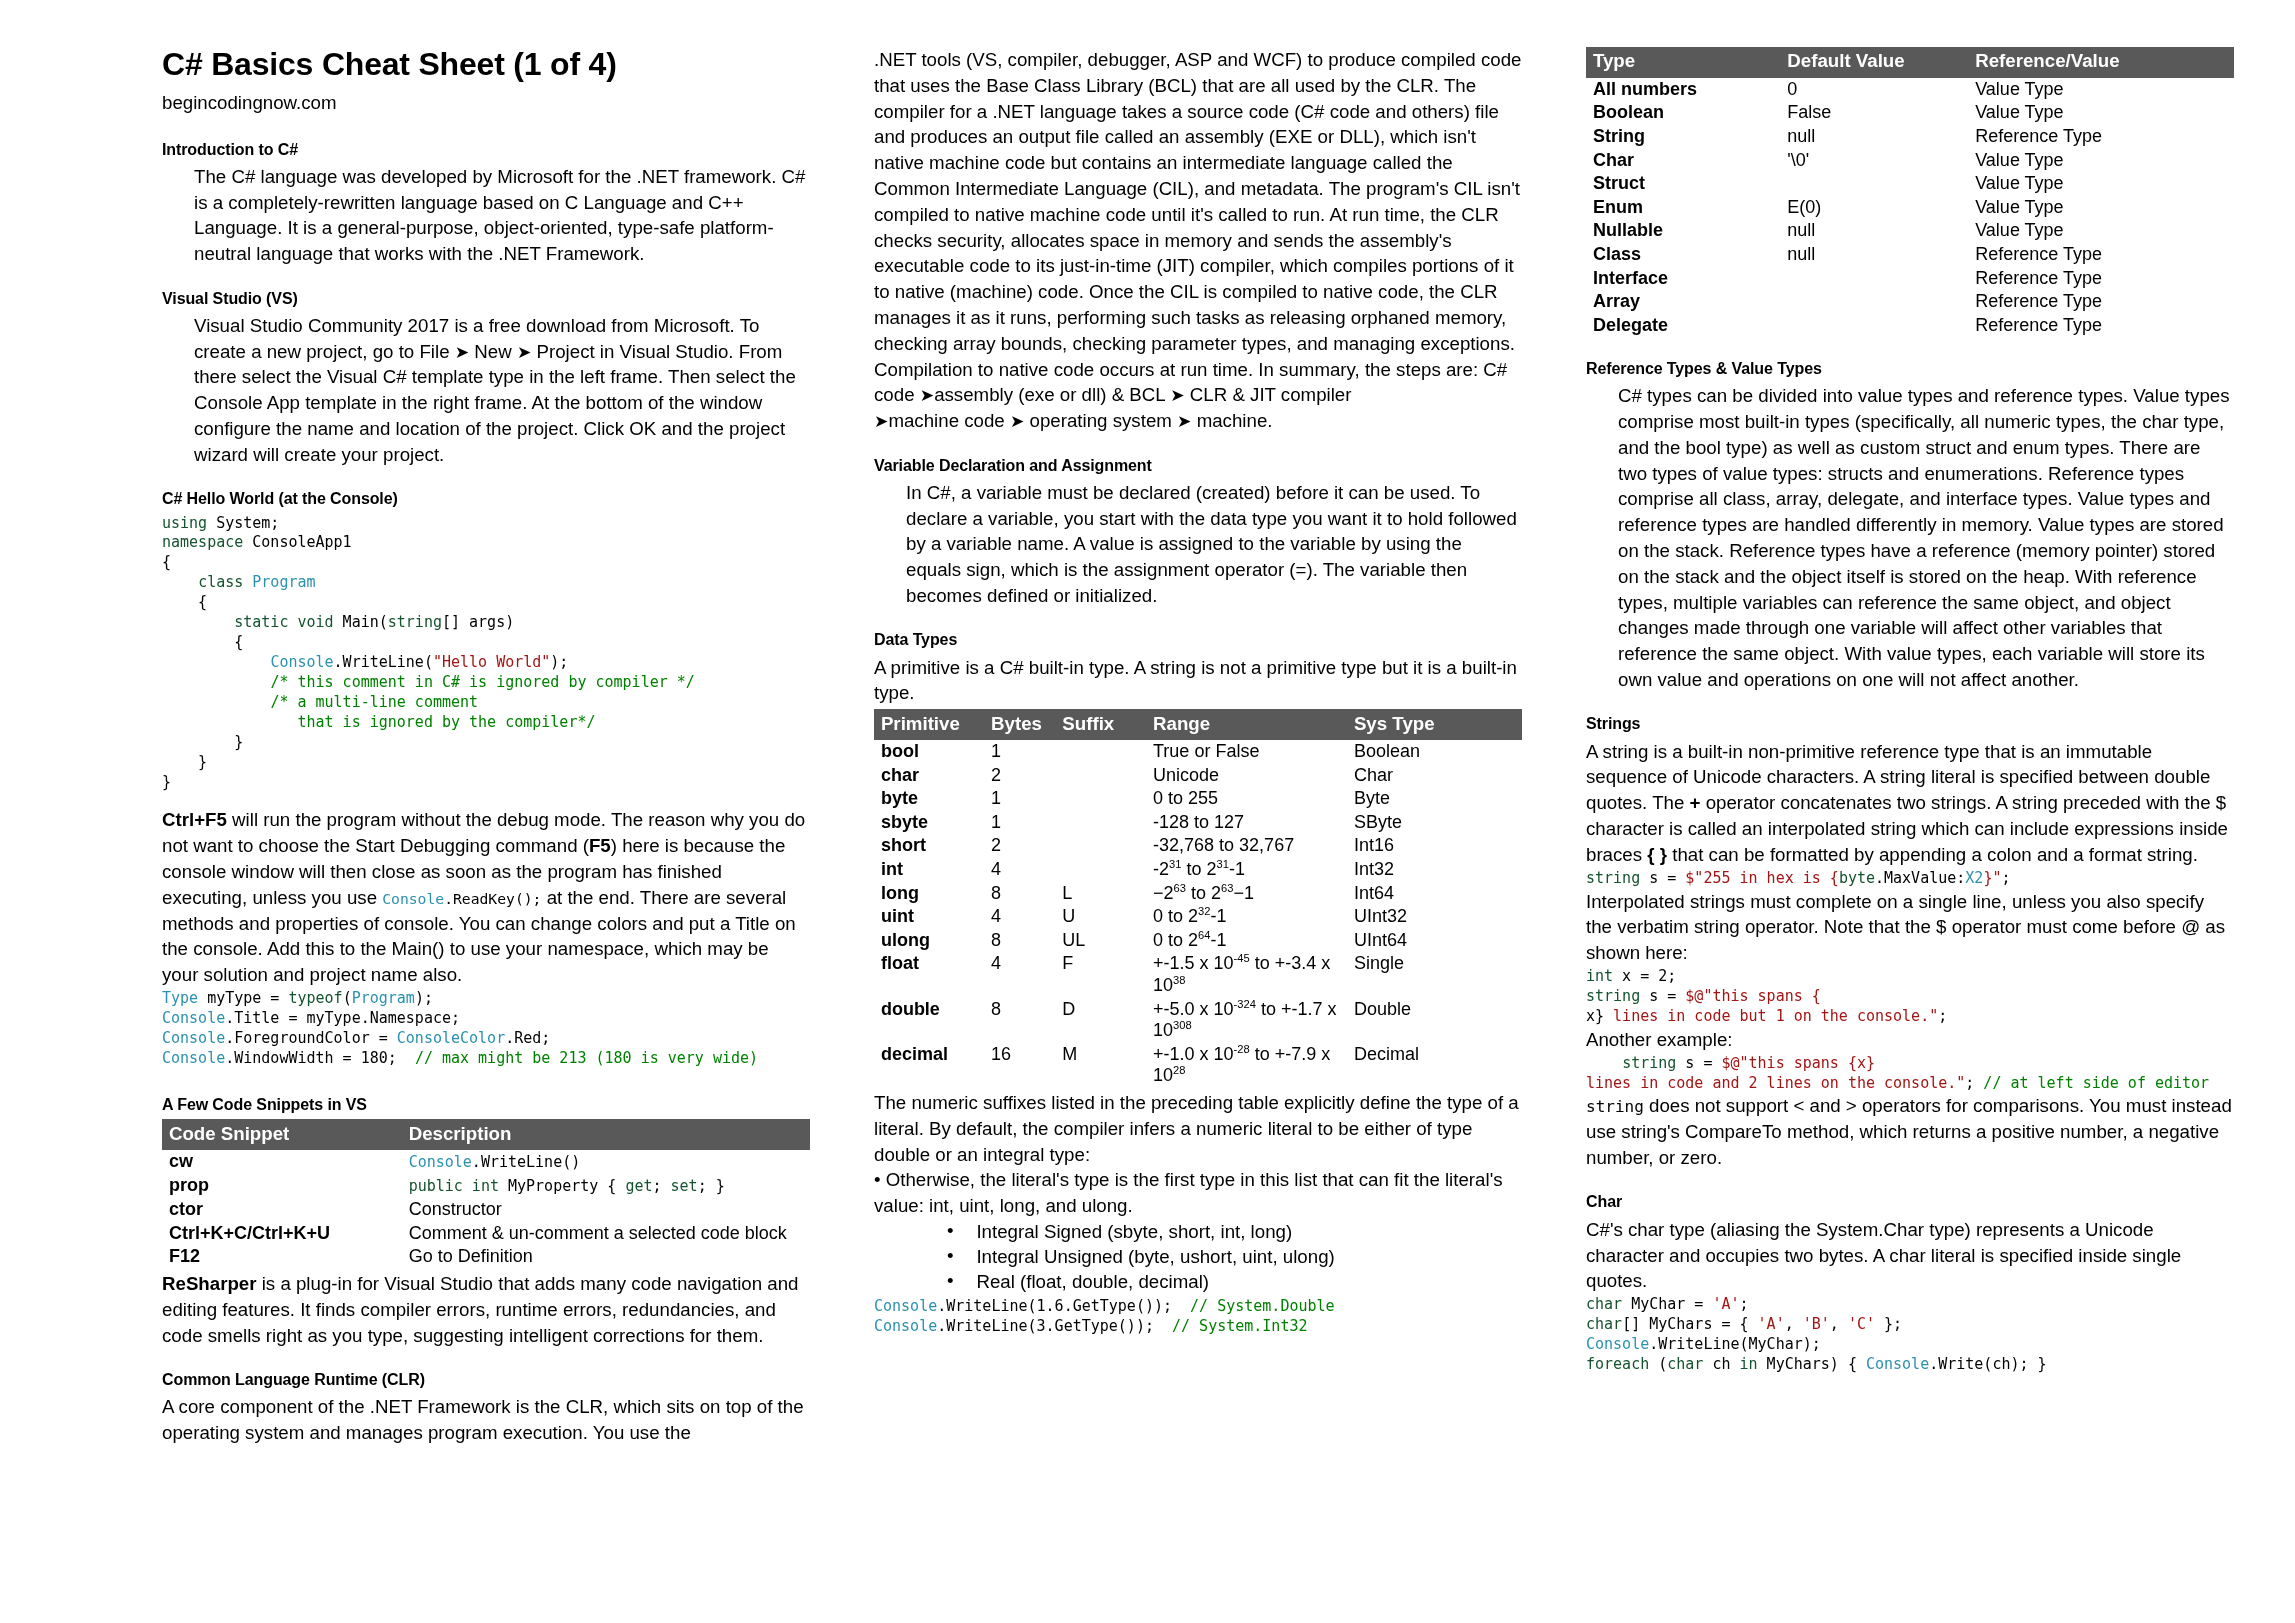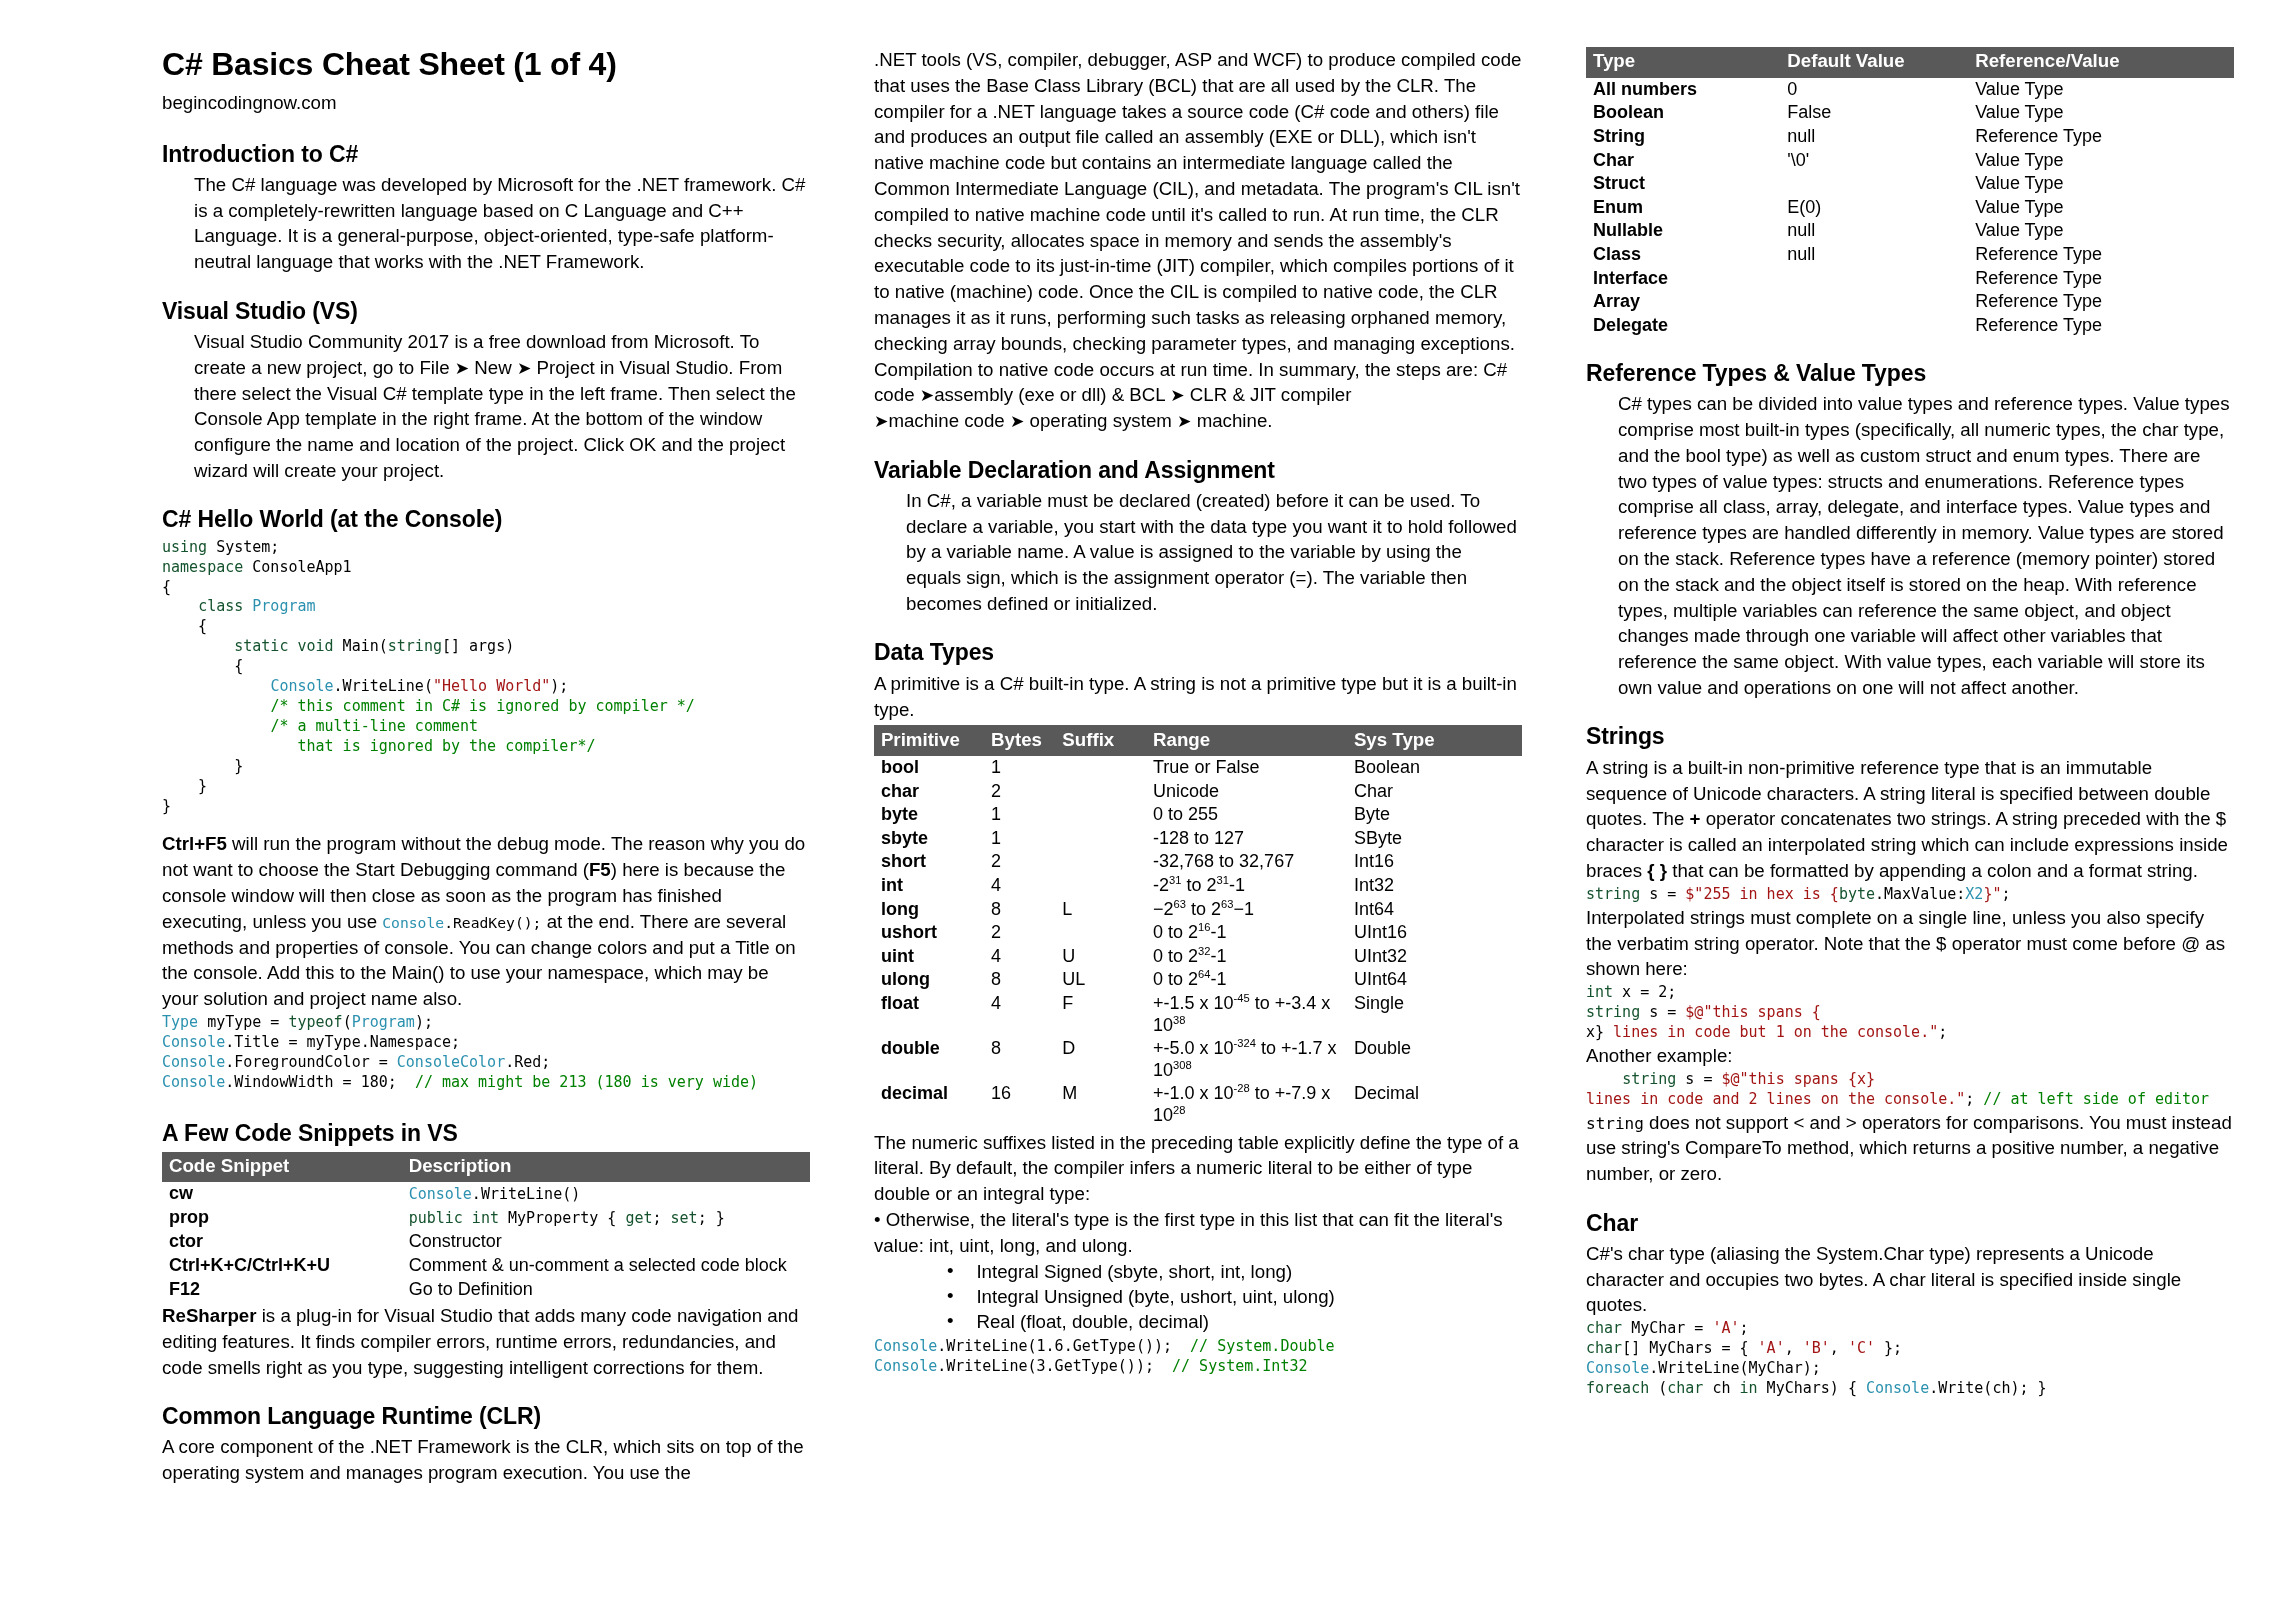--- a/index.html
+++ b/index.html
@@ -28,21 +28,21 @@
     line-height: 1.12;
     margin: 0 0 7.9px 0;
     letter-spacing: -0.2px;
   }
   .subtitle {
     font-size: 18.7px;
     line-height: 1.3;
     margin: 0 0 25.5px 0;
   }
   h2.sec {
-    font-size: 23px;
+    font-size: 16px;
     font-weight: bold;
     line-height: 1.15;
     margin: 22.6px 0 4.9px 0;
     letter-spacing: -0.1px;
   }
 
   p.body {
     font-size: 18.7px;
     line-height: 1.38;
     margin: 0 0 0 0;
@@ -252,27 +252,20 @@
             <td>Int32</td>
           </tr>
           <tr>
             <td class="b">long</td>
             <td>8</td>
             <td>L</td>
             <td>−2<sup>63</sup> to 2<sup>63</sup>−1</td>
             <td>Int64</td>
           </tr>
           <tr>
-            <td class="b">ushort</td>
-            <td>2</td>
-            <td></td>
-            <td>0 to 2<sup>16</sup>-1</td>
-            <td>UInt16</td>
-          </tr>
-          <tr>
             <td class="b">uint</td>
             <td>4</td>
             <td>U</td>
             <td>0 to 2<sup>32</sup>-1</td>
             <td>UInt32</td>
           </tr>
           <tr>
             <td class="b">ulong</td>
             <td>8</td>
             <td>UL</td>

